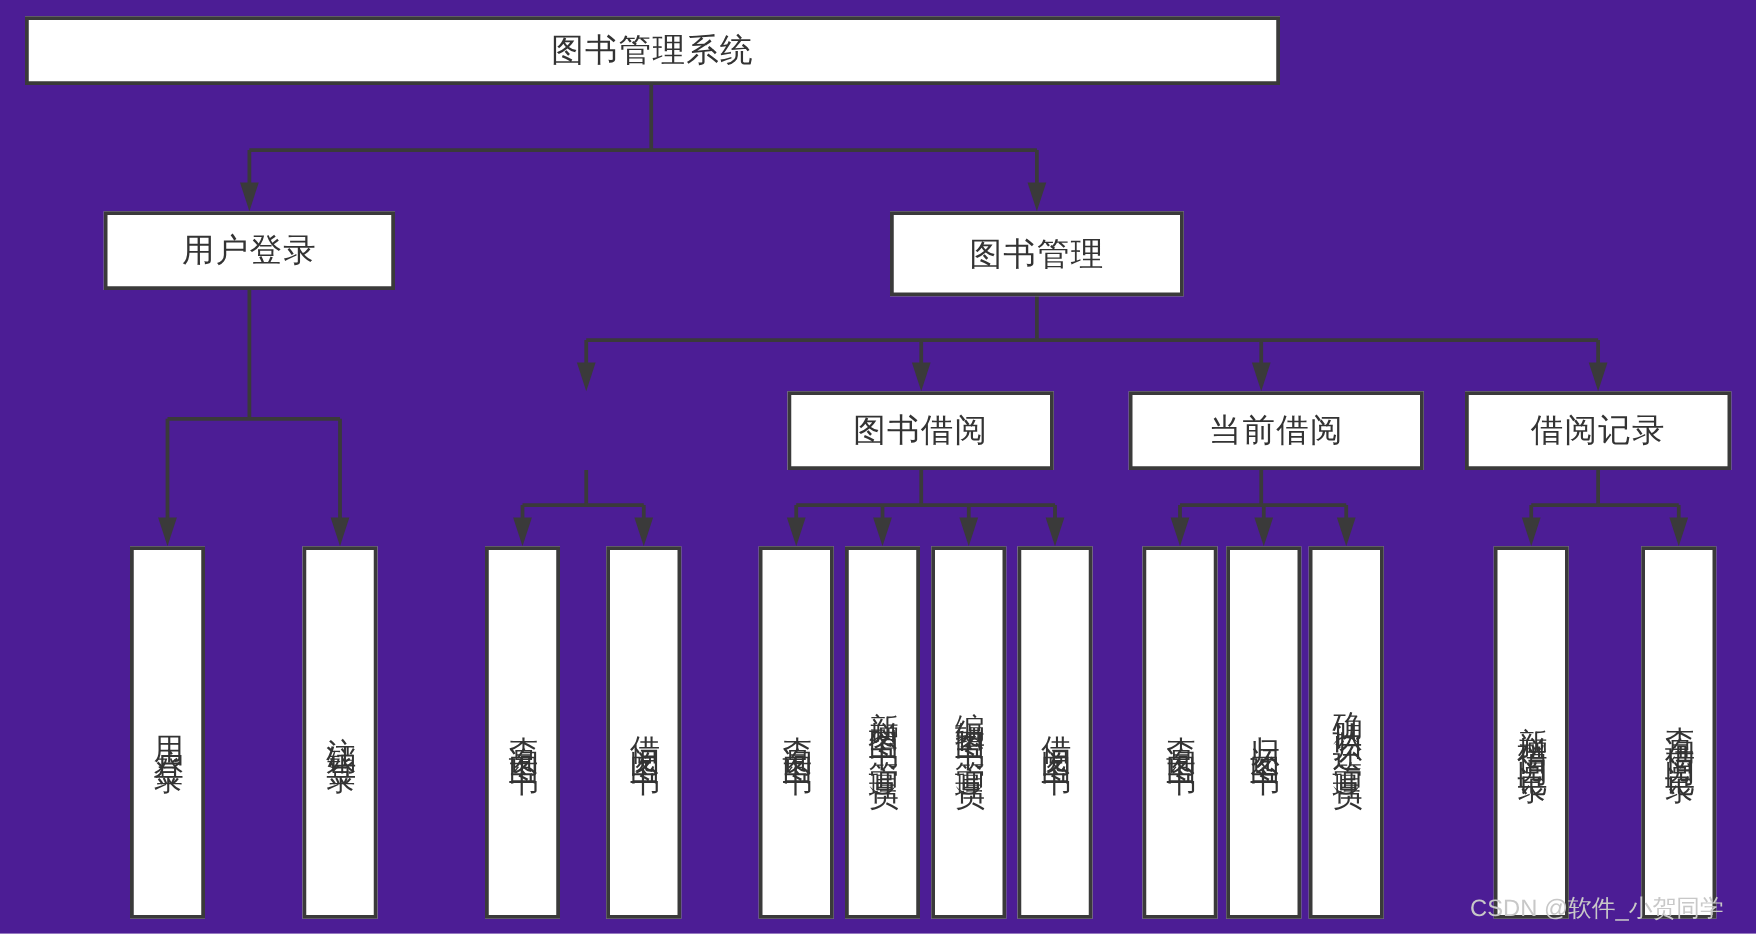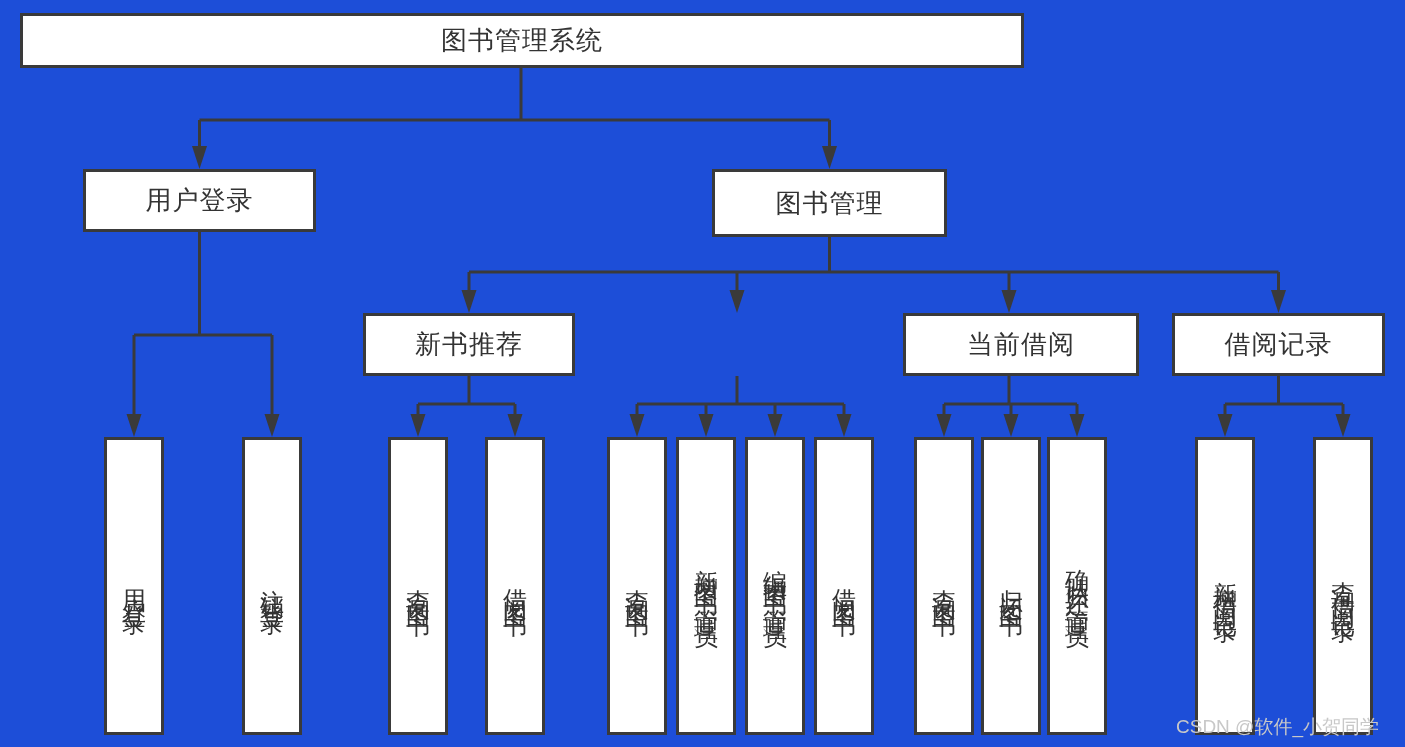--- a/index.html
+++ b/index.html
@@ -5,21 +5,21 @@
   html, body {
     margin: 0;
     padding: 0;
     background: #ffffff;
     font-family: "Liberation Sans", "DejaVu Sans", sans-serif;
   }
   #canvas {
     position: relative;
     width: 1405px;
     height: 747px;
-    background: #1d4ed8;
+    background: #4c1d95;
     overflow: hidden;
   }
   #wires {
     position: absolute;
     left: 0;
     top: 0;
     width: 1405px;
     height: 747px;
   }
   .node {
@@ -97,22 +97,22 @@
     <span class="lbl">图书管理系统</span>
   </div>
 
   <div class="node h" style="left:83px;top:169px;width:233px;height:63px">
     <span class="lbl">用户登录</span>
   </div>
   <div class="node h" style="left:712px;top:169px;width:235px;height:68px">
     <span class="lbl">图书管理</span>
   </div>
 
-  <div class="node h" style="left:363px;top:313px;width:212px;height:63px">
-    <span class="lbl">新书推荐</span>
+  <div class="node h" style="left:630px;top:313px;width:213px;height:63px">
+    <span class="lbl">图书借阅</span>
   </div>
   <div class="node h" style="left:903px;top:313px;width:236px;height:63px">
     <span class="lbl">当前借阅</span>
   </div>
   <div class="node h" style="left:1172px;top:313px;width:213px;height:63px">
     <span class="lbl">借阅记录</span>
   </div>
 
   <div class="node v" style="left:104px;top:437px;width:60px;height:298px">
     <span class="lbl">用户登录</span>

